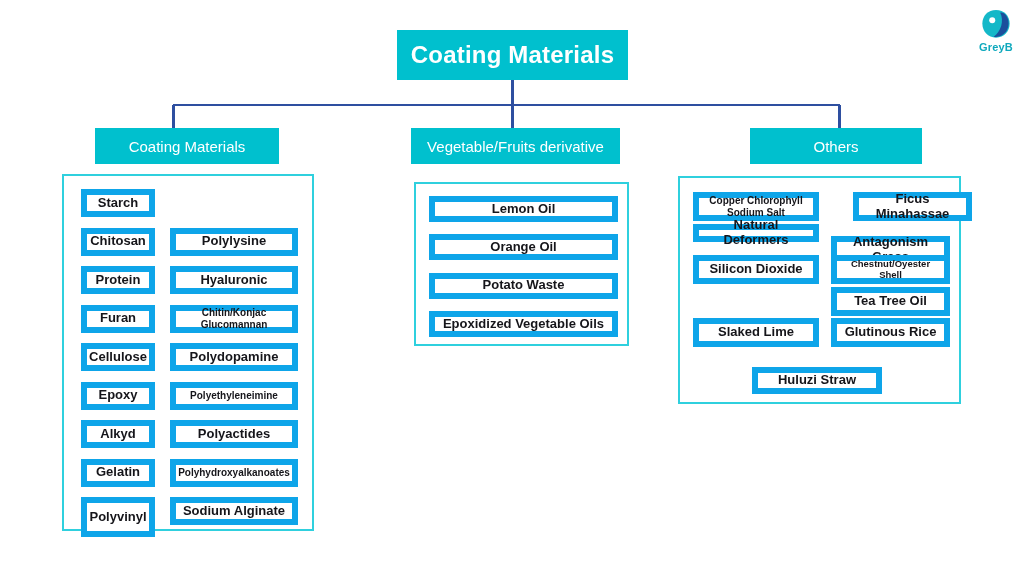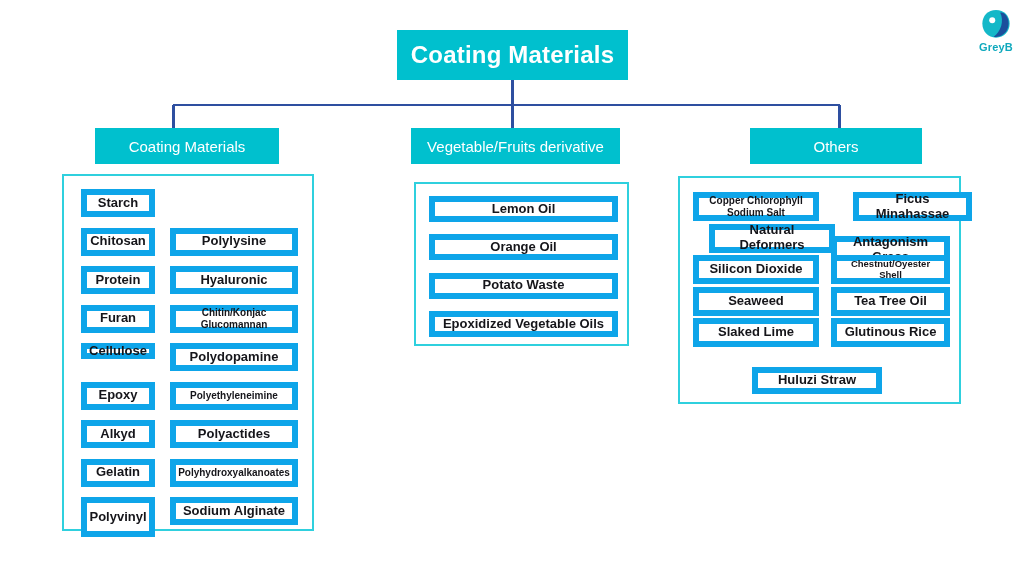--- a/index.html
+++ b/index.html
@@ -131,21 +131,21 @@
     </div>
     <div class="item" style="left: 17px; top: 51.5px; width: 74px; height: 28px;">
       <span>Chitosan</span>
     </div>
     <div class="item" style="left: 17px; top: 90px; width: 74px; height: 28px;">
       <span>Protein</span>
     </div>
     <div class="item" style="left: 17px; top: 128.5px; width: 74px; height: 28px;">
       <span>Furan</span>
     </div>
-    <div class="item" style="left: 17px; top: 167px; width: 74px; height: 16px;">
+    <div class="item" style="left: 17px; top: 167px; width: 74px; height: 28px;">
       <span>Cellulose</span>
     </div>
     <div class="item" style="left: 17px; top: 205.5px; width: 74px; height: 28px;">
       <span>Epoxy</span>
     </div>
     <div class="item" style="left: 17px; top: 244px; width: 74px; height: 28px;">
       <span>Alkyd</span>
     </div>
     <div class="item" style="left: 17px; top: 282.5px; width: 74px; height: 28px;">
       <span>Gelatin</span>
@@ -189,28 +189,25 @@
       <span>Potato Waste</span>
     </div>
     <div class="item" style="left: 13px; top: 126.9px; width: 189px; height: 26px;">
       <span>Epoxidized Vegetable Oils</span>
     </div>
   </div>
 <div class="group-box" id="group-box-2">
     <div class="item small" style="left: 13px; top: 14px; width: 126px; height: 29px;">
       <span>Copper Chlorophyll Sodium Salt</span>
     </div>
-    <div class="item" style="left: 13px; top: 45.5px; width: 126px; height: 29px; margin-left: 16px;">
+    <div class="item" style="left: 13px; top: 45.5px; width: 126px; height: 18px;">
       <span>Natural Deformers</span>
     </div>
     <div class="item" style="left: 13px; top: 77px; width: 126px; height: 29px;">
       <span>Silicon Dioxide</span>
-    </div>
-    <div class="item" style="left: 13px; top: 108.5px; width: 126px; height: 29px;">
-      <span>Seaweed</span>
     </div>
     <div class="item" style="left: 13px; top: 140px; width: 126px; height: 29px;">
       <span>Slaked Lime</span>
     </div>
     <div class="item" style="left: 151px; top: 14px; width: 119px; height: 29px; margin-left: 22px;">
       <span>Ficus Minahassae</span>
     </div>
     <div class="item" style="left: 151px; top: 45.5px; width: 119px; height: 29px; margin-top: 12px;">
       <span>Antagonism Grass</span>
     </div>

